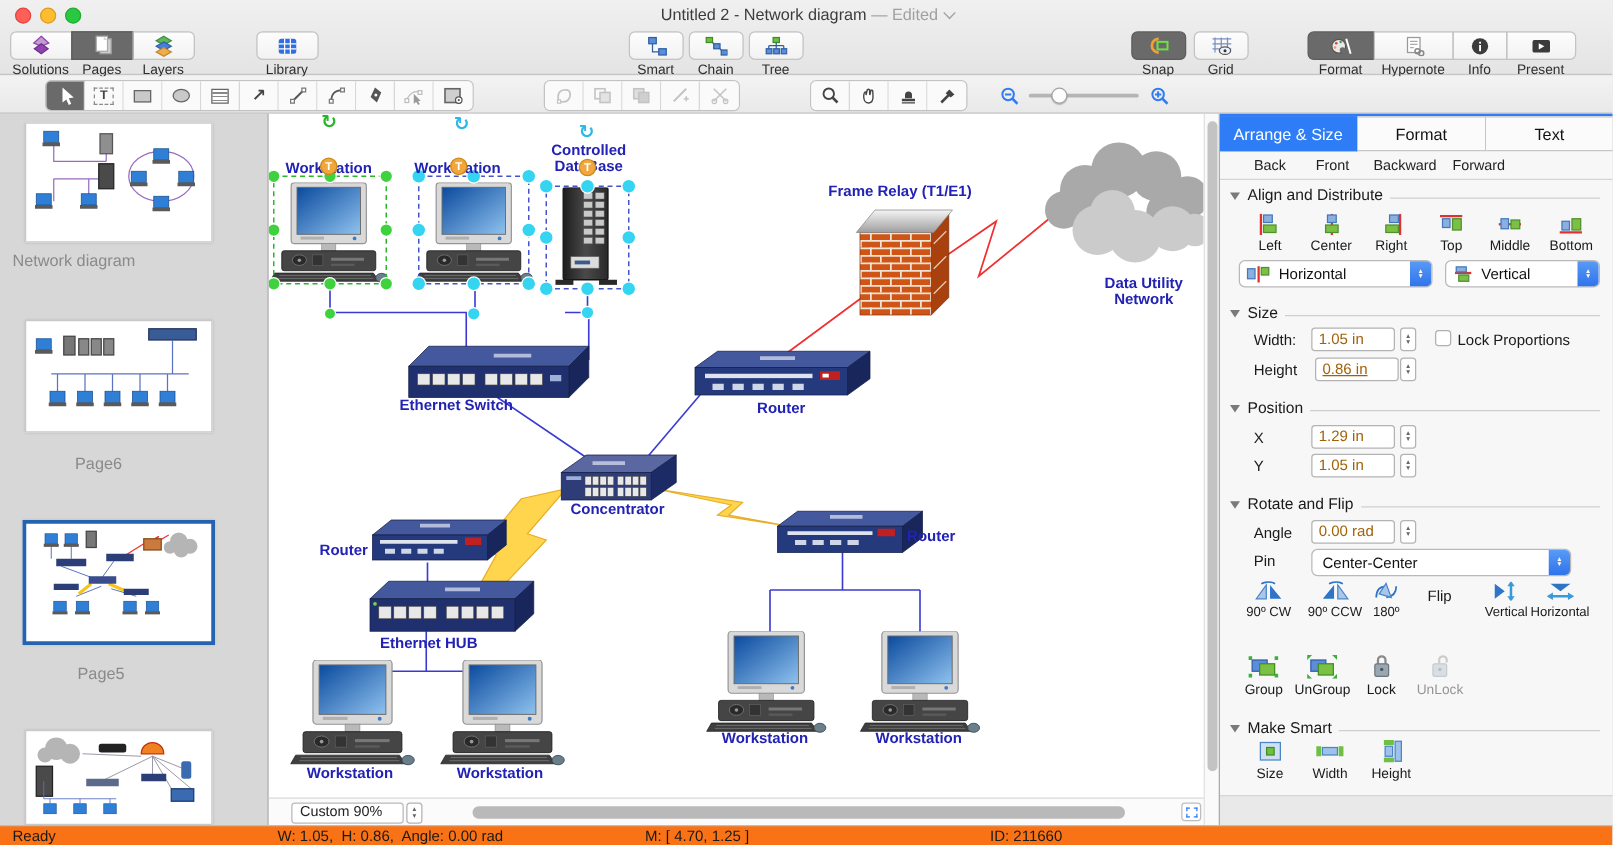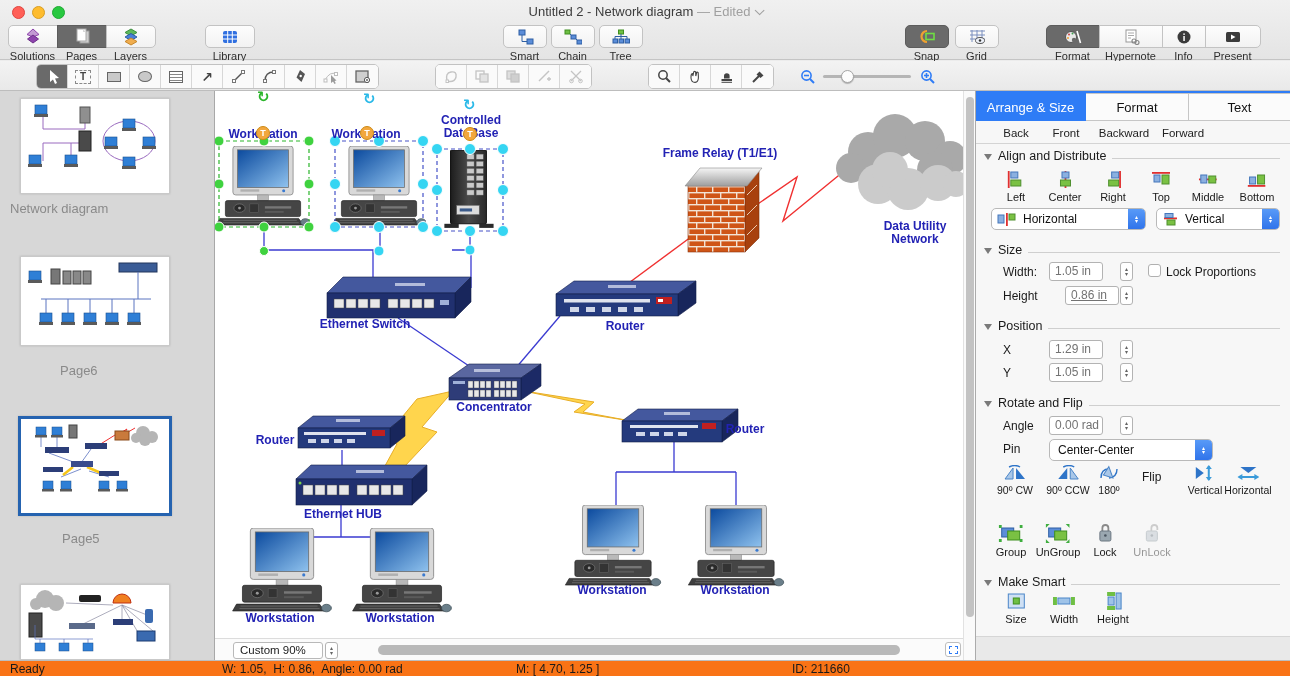--- a/index.html
+++ b/index.html
@@ -56,21 +56,21 @@
   #rpanel { position:absolute; left:975px; top:91px; width:315px; height:569px; background:#f7f7f7; border-left:1px solid #ababab; }
   #rpanel .topline { position:absolute; left:0; top:0; width:315px; height:2px; background:#2e7cf6; }
   .rtab { position:absolute; top:2px; height:28px; border:1px solid #c6c6c6; border-left:none; background:#fbfbfb; font-size:13px; color:#111; display:flex; align-items:center; justify-content:center; }
   .rtab.on { background:#2e7cf6; color:#fff; border-color:#2e7cf6; }
   .ordlab { position:absolute; top:36px; transform:translateX(-50%); font-size:11.5px; color:#222; }
   .sec { position:absolute; left:8px; right:10px; display:flex; align-items:center; gap:6px; }
   .sec .tri { width:0; height:0; border-left:4.5px solid transparent; border-right:4.5px solid transparent; border-top:6px solid #7a7a7a; margin-top:1px; }
   .sec .ttl { font-size:12.5px; color:#1a1a1a; white-space:nowrap; }
   .sec .rule { flex:1; height:1px; background:#cfcfcf; margin-top:5px; }
   .rlab { position:absolute; font-size:12px; color:#1a1a1a; }
-  .field { position:absolute; width:54px; height:19px; background:#fff; border:1px solid #b3b3b3; border-radius:3px; font-size:12px; color:#737373; padding-left:5px; line-height:17px; }
+  .field { position:absolute; width:67px; height:19px; background:#fff; border:1px solid #b3b3b3; border-radius:3px; font-size:12px; color:#a16207; padding-left:5px; line-height:17px; }
   .dd { position:absolute; height:22px; background:#fff; border:1px solid #b9b9b9; border-radius:5px; display:flex; align-items:center; font-size:12px; color:#111; overflow:hidden; }
   .dd .cap { margin-left:auto; width:17px; height:22px; background:linear-gradient(#5a9cf8,#2e72ea); display:flex; flex-direction:column; align-items:center; justify-content:center; color:#fff; }
   .dd .cap span { font-size:6px; line-height:4.5px; }
   .iconbtn { position:absolute; transform:translateX(-50%); display:flex; flex-direction:column; align-items:center; }
   .iconbtn .lb { font-size:11px; color:#1a1a1a; margin-top:3px; white-space:nowrap; }
   .iconbtn .lb.sm { font-size:10.5px; }
   .chk { position:absolute; width:13px; height:13px; background:#fff; border:1px solid #b0b0b0; border-radius:3px; }
   #rgray { position:absolute; left:0; top:545px; width:315px; height:24px; background:#e9e9e9; border-top:1px solid #d6d6d6; }
 
   
@@ -909,21 +909,21 @@
     </div>
     <div class="rlab" style="left:27px;top:174px;">Width:</div>
     <div class="field" style="left:73px;top:171px;">1.05 in</div>
     <div class="spin" style="left:144px;top:171px;height:19px;">
         <span>▴</span>
         <span>▾</span>
       </div>
     <div class="chk" style="left:172px;top:173px;"></div>
     <div class="rlab" style="left:190px;top:174px;">Lock Proportions</div>
     <div class="rlab" style="left:27px;top:198px;">Height</div>
-    <div class="field" style="left:89px;top:195px;text-decoration:underline;">0.86 in</div>
+    <div class="field" style="left:76px;top:195px;text-decoration:underline;">0.86 in</div>
     <div class="spin" style="left:144px;top:195px;height:19px;">
         <span>▴</span>
         <span>▾</span>
       </div>
 
     <div class="sec" style="top:228px;">
       <div class="tri"></div>
       <div class="ttl">Position</div>
         <div class="rule"></div>
     </div>
@@ -945,21 +945,21 @@
       <div class="ttl">Rotate and Flip</div>
         <div class="rule"></div>
     </div>
     <div class="rlab" style="left:27px;top:328px;">Angle</div>
     <div class="field" style="left:73px;top:325px;">0.00 rad</div>
     <div class="spin" style="left:144px;top:325px;height:19px;">
         <span>▴</span>
         <span>▾</span>
       </div>
     <div class="rlab" style="left:27px;top:351px;">Pin</div>
-    <div class="dd" style="left:73px;top:348px;width:164px;">
+    <div class="dd" style="left:73px;top:348px;width:208px;">
       <span style="margin-left:8px;">Center-Center</span>
       <div class="cap">
           <span>▴</span>
           <span>▾</span>
         </div>
     </div>
     <div class="iconbtn" style="left:39px;top:374px;">
       <svg width="24" height="16">
           <polygon points="2,14 10,3 10,14" fill="#a9c7e8" stroke="#4a85c8"></polygon>
           <polygon points="13,3 22,14 13,14" fill="#2e74c8"></polygon>

